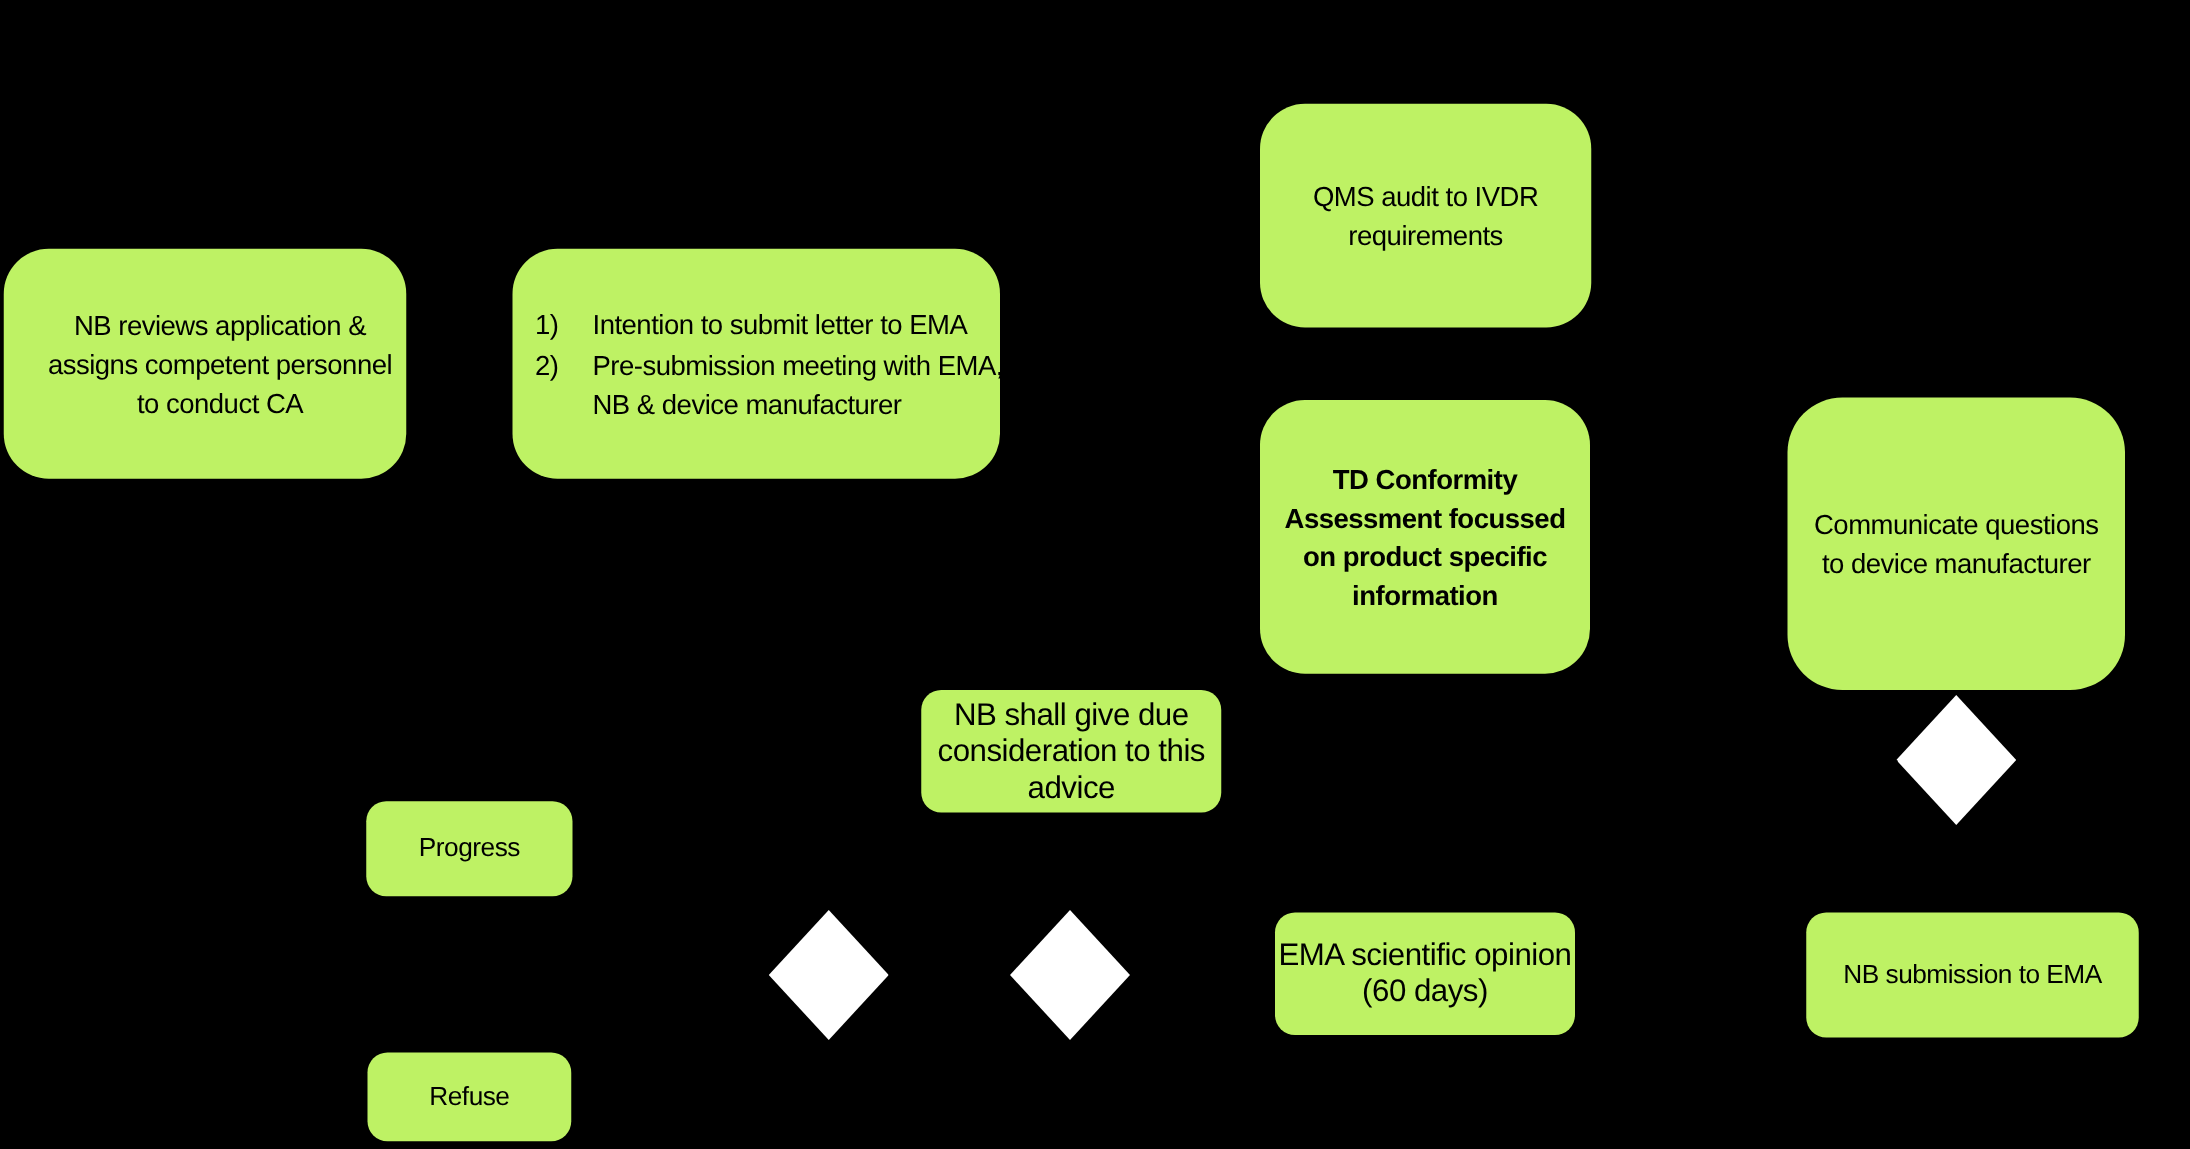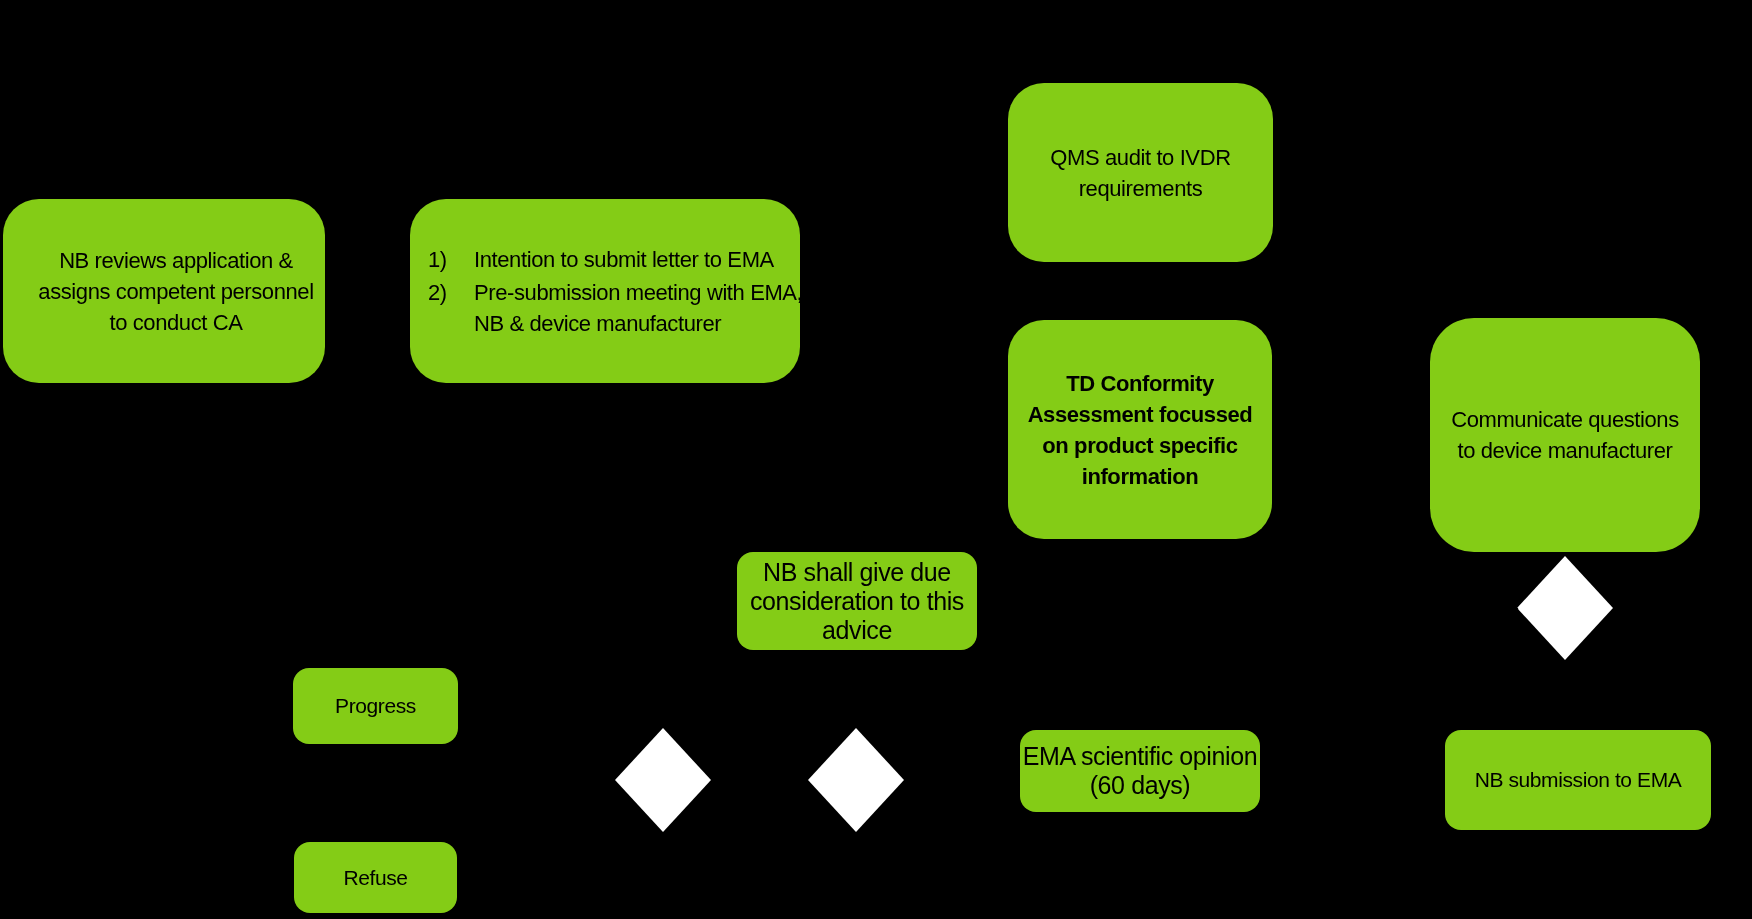--- a/index.html
+++ b/index.html
@@ -11,21 +11,21 @@
     position: relative;
     width: 1752px;
     height: 919px;
     background: #000000;
     overflow: hidden;
     font-family: "Liberation Sans", "DejaVu Sans", sans-serif;
     color: #000000;
   }
   .node {
     position: absolute;
-    background: #84cc16;
+    background: #bef264;
     color: #000000;
     display: flex;
     align-items: center;
     justify-content: center;
     text-align: center;
     box-sizing: border-box;
     letter-spacing: -0.4px;
   }
   .node .lines {
     white-space: pre;       
@@ -39,22 +39,22 @@
   .small { border-radius: 16px; }
 
   
   #nb-reviews      { left: 3px;    top: 199px; width: 322px; height: 184px; padding-left: 24px; }
   #presubmission   { left: 410px;  top: 199px; width: 390px; height: 184px;
                      justify-content: flex-start; text-align: left; padding: 0 12px 0 18px; }
   #qms-audit       { left: 1008px; top: 83px;  width: 265px; height: 179px; }
   #td-conformity   { left: 1008px; top: 320px; width: 264px; height: 219px; font-weight: bold; }
   #communicate     { left: 1430px; top: 318px; width: 270px; height: 234px; border-radius: 44px; }
   #consideration   { left: 737px;  top: 552px; width: 240px; height: 98px; }
-  #progress        { left: 293px;  top: 641px; width: 165px; height: 76px; margin-top: 27px; }
-  #ema-opinion     { left: 1020px; top: 730px; width: 240px; height: 82px; }
+  #progress        { left: 293px;  top: 641px; width: 165px; height: 76px; }
+  #ema-opinion     { left: 1020px; top: 730px; width: 240px; height: 98px; }
   #nb-submission   { left: 1445px; top: 730px; width: 266px; height: 100px; }
   #refuse          { left: 294px;  top: 842px; width: 163px; height: 71px; }
 
   
   .list { display: flex; flex-direction: column; gap: 2px; }
   .list-row { display: flex; align-items: flex-start; }
   .list-row .num {
     width: 46px; flex: 0 0 46px;
     font-size: 22px; line-height: 31px; text-align: left;
   }

